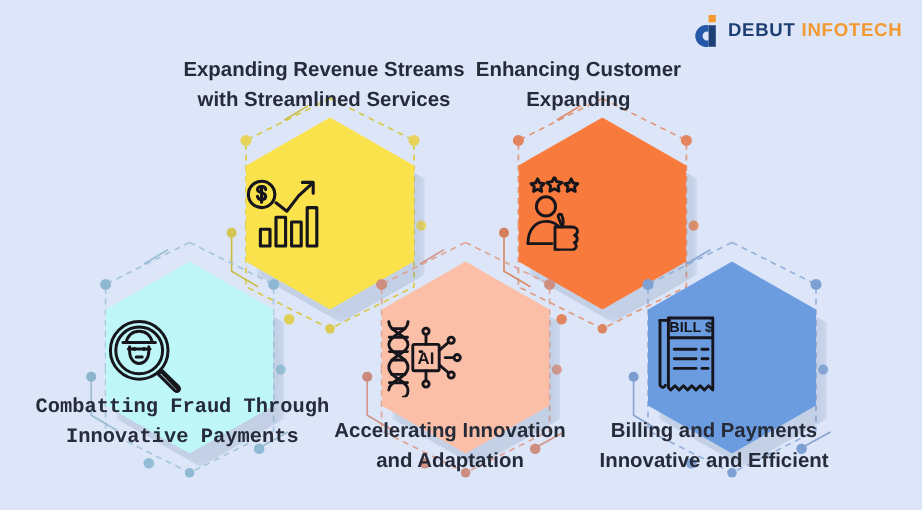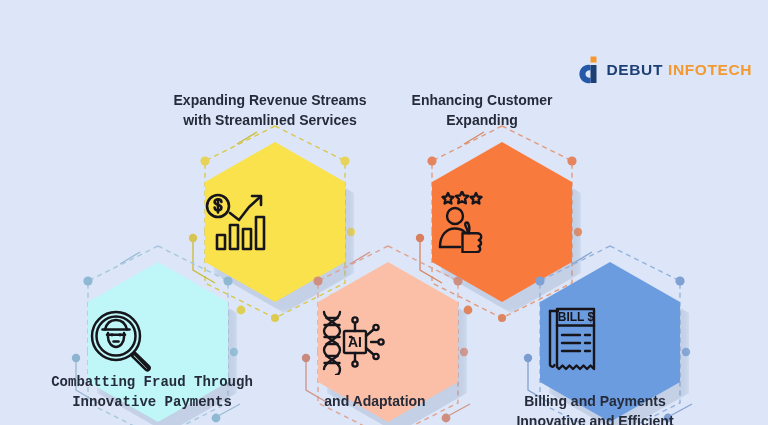--- a/index.html
+++ b/index.html
@@ -12,21 +12,20 @@
     overflow: hidden;
     background: #dce6f8;
     font-family: "Liberation Sans", sans-serif;
     position: relative;
   }
 
   #infographic {
     position: absolute;
     inset: 0;
     background: #dce6f8;
-    margin-top: 44px;
   }
 
   
   .logo {
     position: absolute;
     top: 12px;
     right: 16px;
     display: flex;
     align-items: center;
     gap: 7px;
@@ -84,21 +83,21 @@
     align-items: center;
     justify-content: flex-start;
   }
   .hex-icon svg { display: block; }
 
   
   .caption {
     position: absolute;
     width: 260px;
     text-align: center;
-    font-size: 14px;
+    font-size: 17px;
     font-weight: bold;
     line-height: 1.45;
     color: #262b3a;
   }
   .caption span { display: block; }
 
   
   #node-revenue   { left: 205px; top: 98px; }
   #node-customer  { left: 432px; top: 98px; }
   #node-fraud     { left: 88px;  top: 218px; }
@@ -286,20 +285,21 @@
           <circle cx="58" cy="18.5" r="2.6"></circle>
           <circle cx="58" cy="47.5" r="2.6"></circle>
           <circle cx="37" cy="11" r="2.6"></circle>
           <circle cx="37" cy="55" r="2.6"></circle>
         </g>
         <text x="37" y="38" font-family="'Liberation Sans',sans-serif" font-size="14" font-weight="bold" text-anchor="middle" fill="#15151b">AI</text>
       </svg>
     </div>
   </div>
   <div class="caption" id="cap-ai">
+    <span>Accelerating Innovation</span>
     <span>and Adaptation</span>
   </div>
 
   <div class="node" id="node-billing">
     <svg class="deco" viewBox="0 0 188 204">
       <path d="M94 6 L164 41 L164 111" fill="none" stroke="#96b2da" stroke-width="1.4" stroke-dasharray="5 4"></path>
       <path d="M94 6 L24 41 L24 111" fill="none" stroke="#96b2da" stroke-width="1.4" stroke-dasharray="5 4"></path>
       <path d="M24 111 L24 163 L94 198 L164 163 L164 111" fill="none" stroke="#96b2da" stroke-width="1.4" stroke-dasharray="5 4"></path>
       <path d="M56 24 L76 12" fill="none" stroke="#89a6d2" stroke-width="1.4"></path>
       <path d="M12 120 L12 150 L34 163" fill="none" stroke="#89a6d2" stroke-width="1.4"></path>

